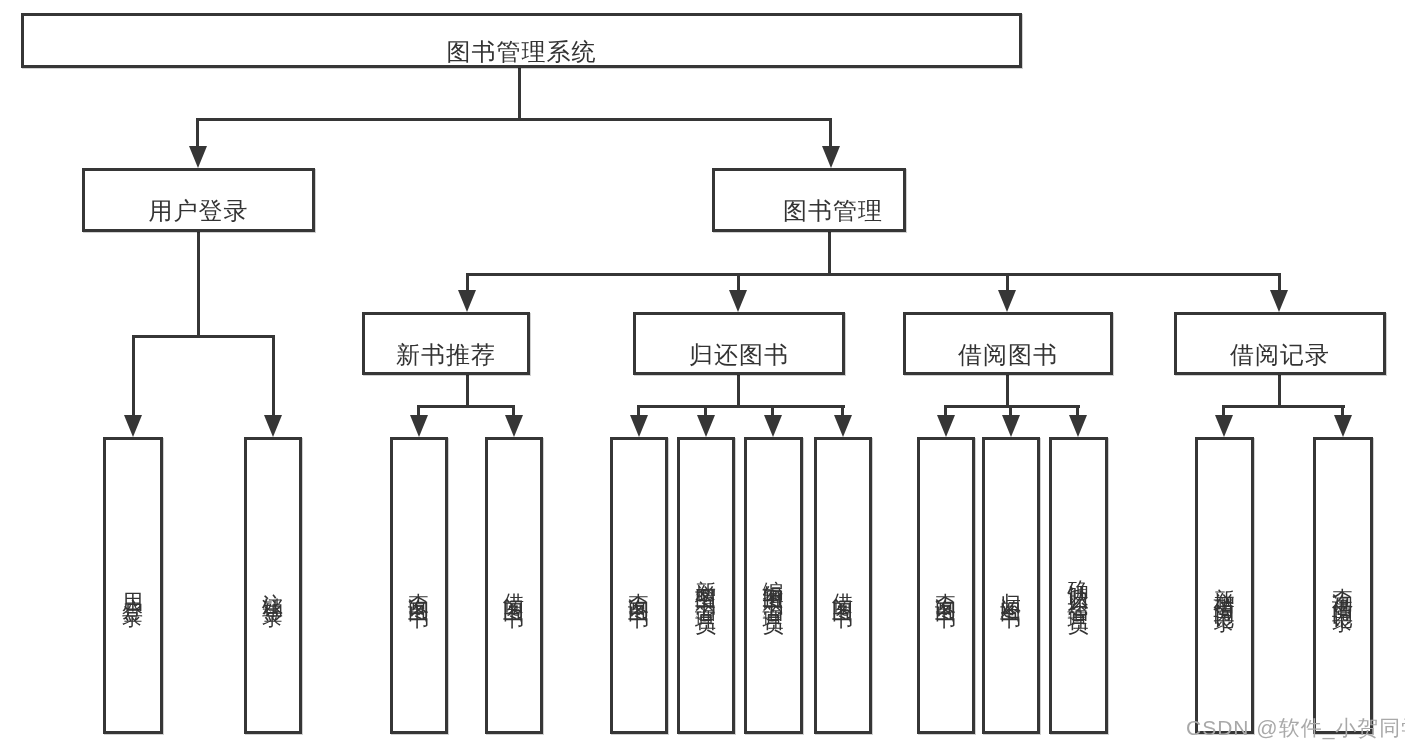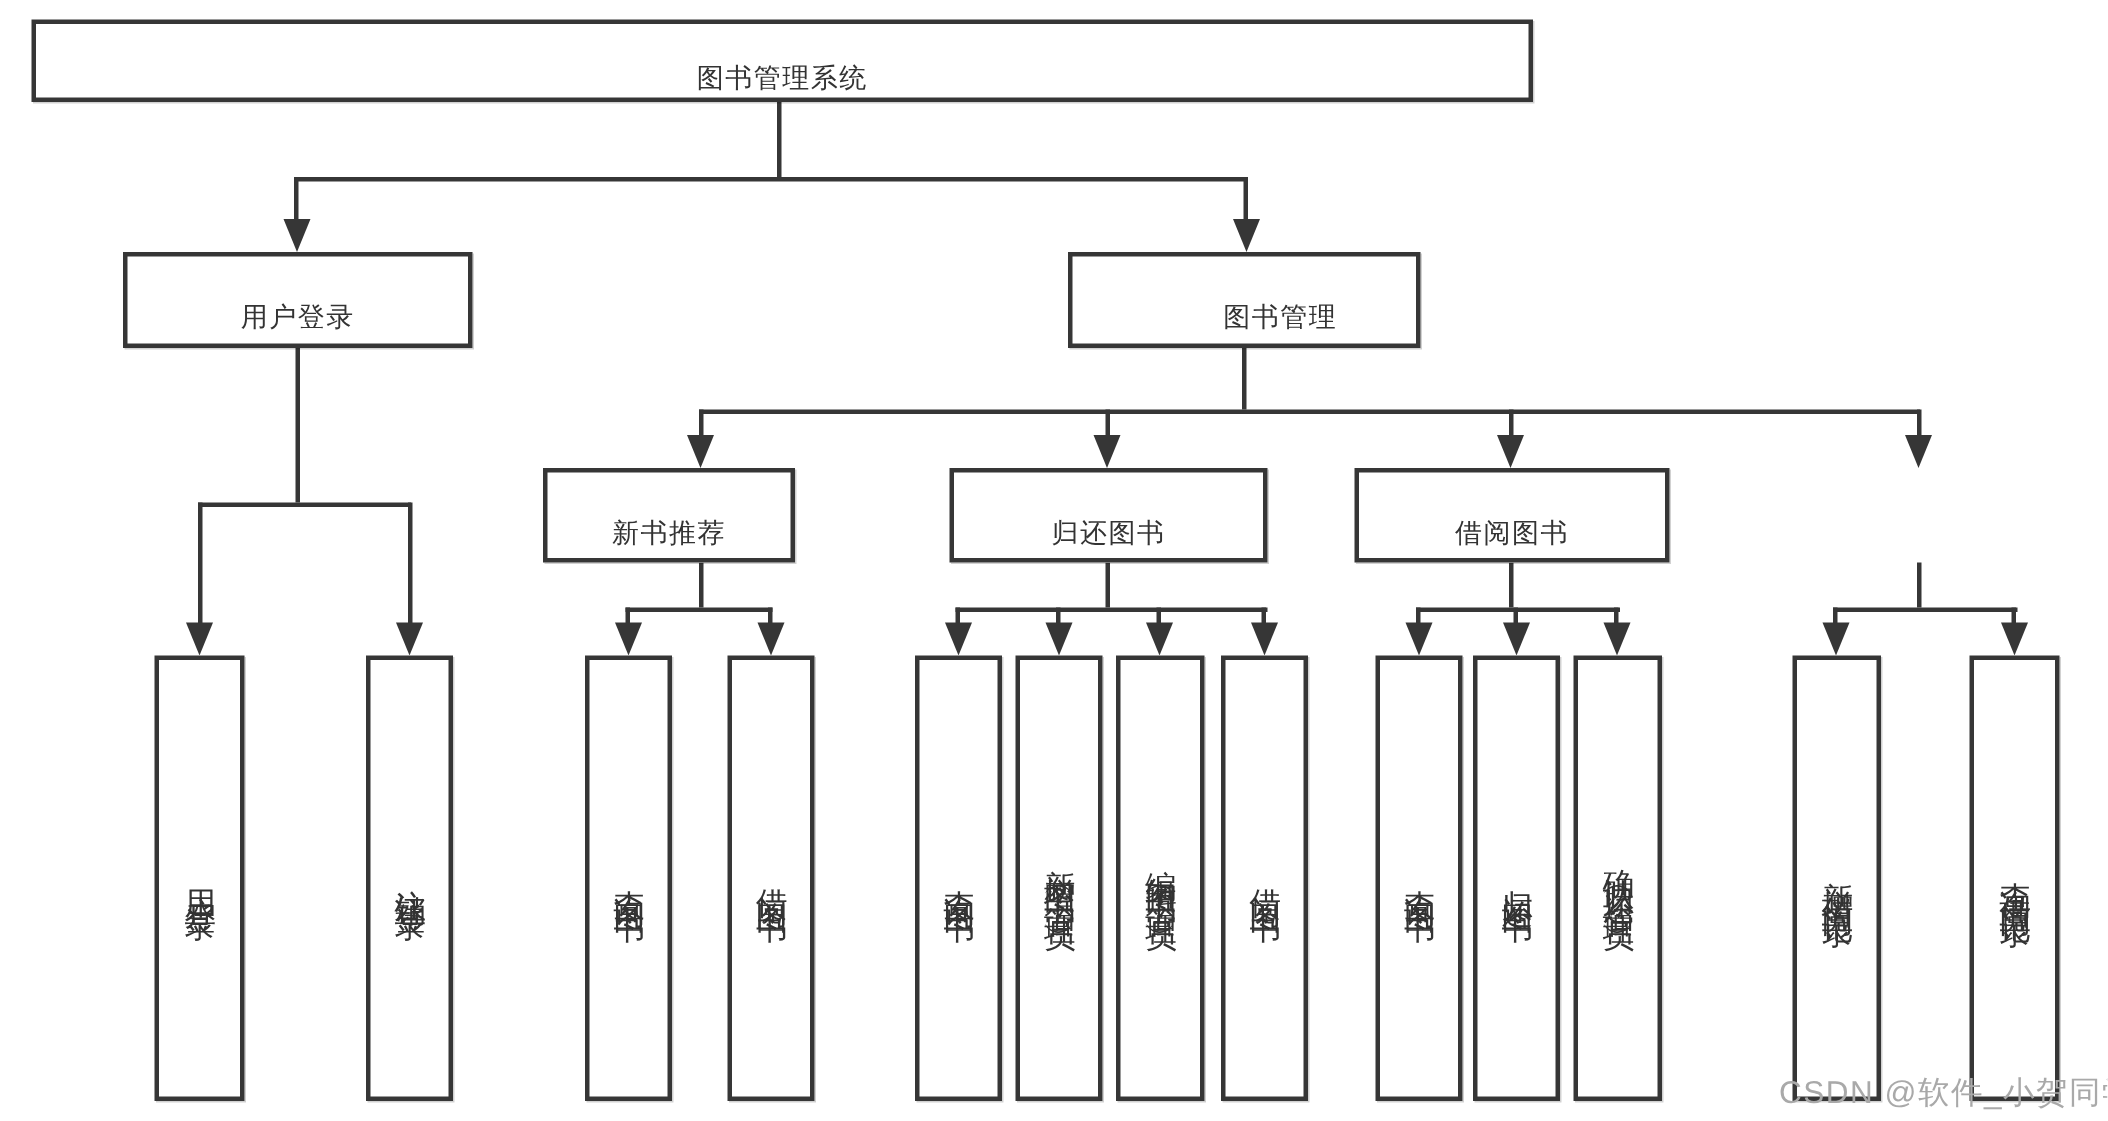--- a/index.html
+++ b/index.html
@@ -16,21 +16,21 @@
     position: absolute;
     box-sizing: border-box;
     border: 3px solid #363636;
     background: #ffffff;
     display: flex;
     align-items: center;
     justify-content: center;
     box-shadow: 1px 1px 0 rgba(0,0,0,0.18);
     z-index: 2;
   }
-  .hlabel { font-size: 18px; letter-spacing: 1px; white-space: nowrap; margin-top: 22px; }
+  .hlabel { font-size: 24px; letter-spacing: 1px; white-space: nowrap; margin-top: 22px; }
   .vlabel {
     writing-mode: vertical-lr;
     text-orientation: mixed;
     font-size: 21px;
     line-height: 1;
     letter-spacing: 5px;
     white-space: nowrap;
   }
   .vline, .hline {
     position: absolute;
@@ -70,21 +70,21 @@
   <div class="vline" style="left:518px; top:68px; height:50px;"></div>
   <div class="hline" style="left:196px; top:118px; width:635px;"></div>
   <div class="vline" style="left:196px; top:118px; height:30px;"></div>
   <div class="arrow" style="left:189px; top:146px;"></div>
   <div class="vline" style="left:829px; top:118px; height:30px;"></div>
   <div class="arrow" style="left:822px; top:146px;"></div>
 
   <div class="box" style="left:82px; top:168px; width:233px; height:64px;">
     <span class="hlabel">用户登录</span>
   </div>
-  <div class="box" style="left:712px; top:168px; width:235px; height:64px;padding-left:48px;">
+  <div class="box" style="left:712px; top:168px; width:194px; height:64px;padding-left:48px;">
     <span class="hlabel">图书管理</span>
   </div>
 
   <div class="vline" style="left:197px; top:232px; height:103px;"></div>
   <div class="hline" style="left:132px; top:335px; width:142px;"></div>
   <div class="vline" style="left:132px; top:335px; height:82px;"></div>
   <div class="arrow" style="left:124px; top:415px;"></div>
   <div class="vline" style="left:272px; top:335px; height:82px;"></div>
   <div class="arrow" style="left:264px; top:415px;"></div>
 
@@ -100,20 +100,23 @@
   <div class="arrow" style="left:1270px; top:290px;"></div>
 
   <div class="box" style="left:362px; top:312px; width:168px; height:63px;">
     <span class="hlabel">新书推荐</span>
   </div>
   <div class="box" style="left:633px; top:312px; width:212px; height:63px;">
     <span class="hlabel">归还图书</span>
   </div>
   <div class="box" style="left:903px; top:312px; width:210px; height:63px;">
     <span class="hlabel">借阅图书</span>
+  </div>
+  <div class="box" style="left:1174px; top:312px; width:212px; height:63px;">
+    <span class="hlabel">借阅记录</span>
   </div>
 
   <div class="vline" style="left:466px; top:375px; height:30px;"></div>
   <div class="hline" style="left:417px; top:405px; width:98px;"></div>
   <div class="vline" style="left:417px; top:405px; height:12px;"></div>
   <div class="arrow" style="left:410px; top:415px;"></div>
   <div class="vline" style="left:512px; top:405px; height:12px;"></div>
   <div class="arrow" style="left:505px; top:415px;"></div>
 
   <div class="vline" style="left:737px; top:375px; height:30px;"></div>

